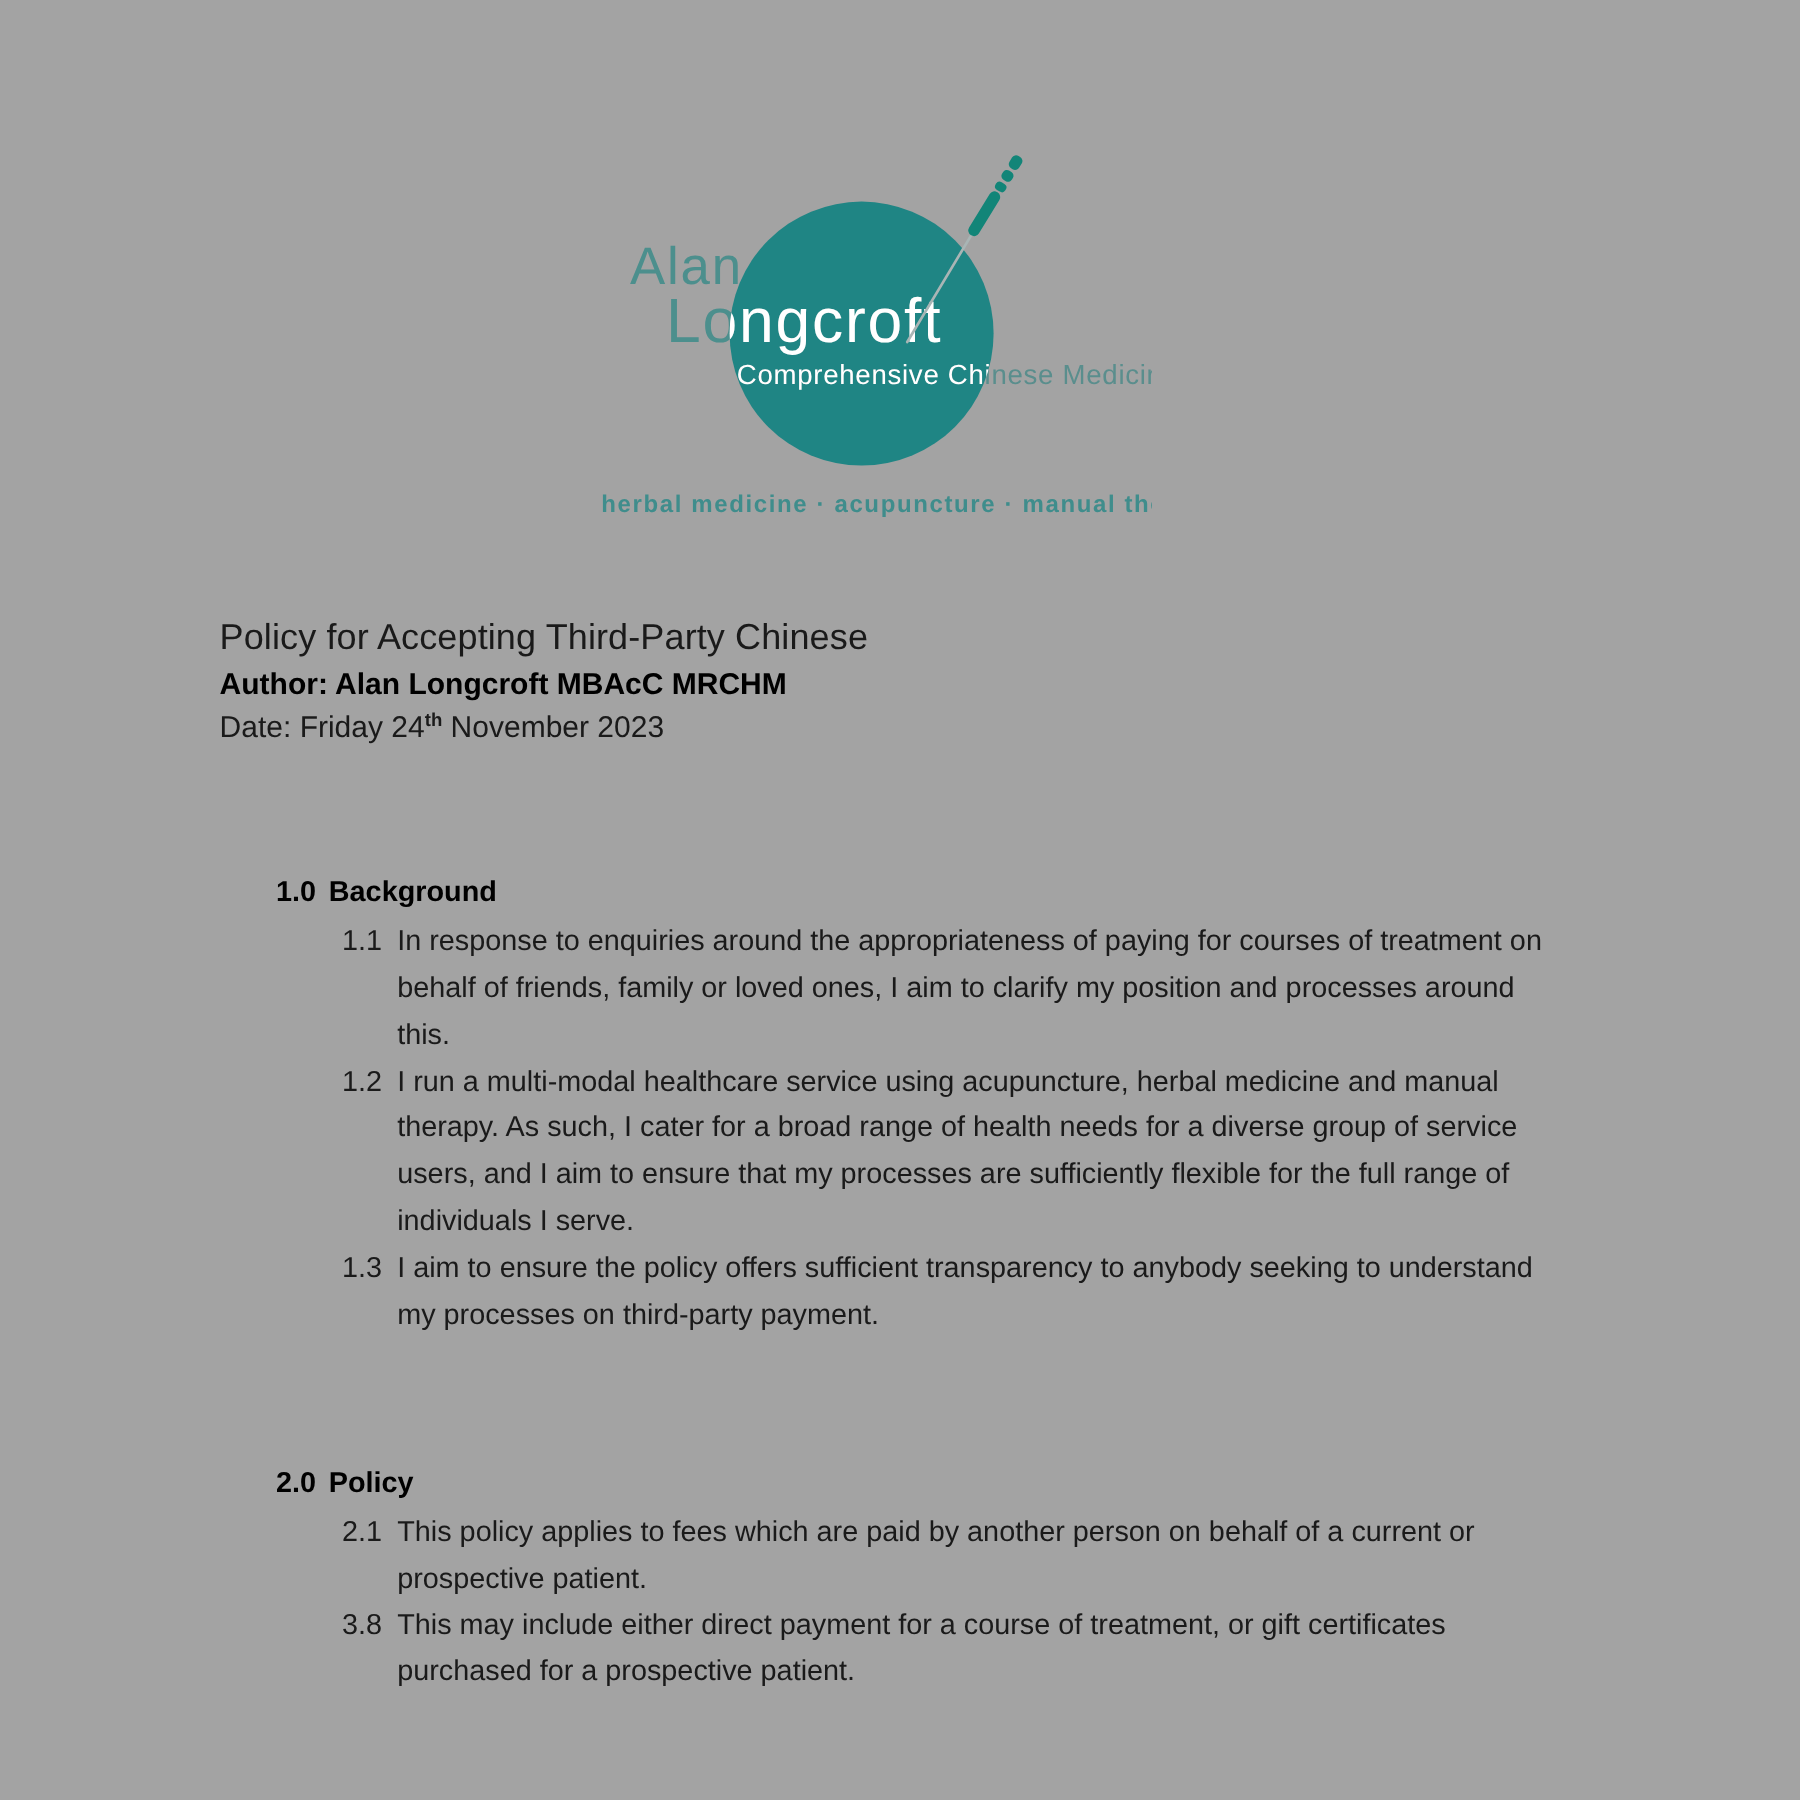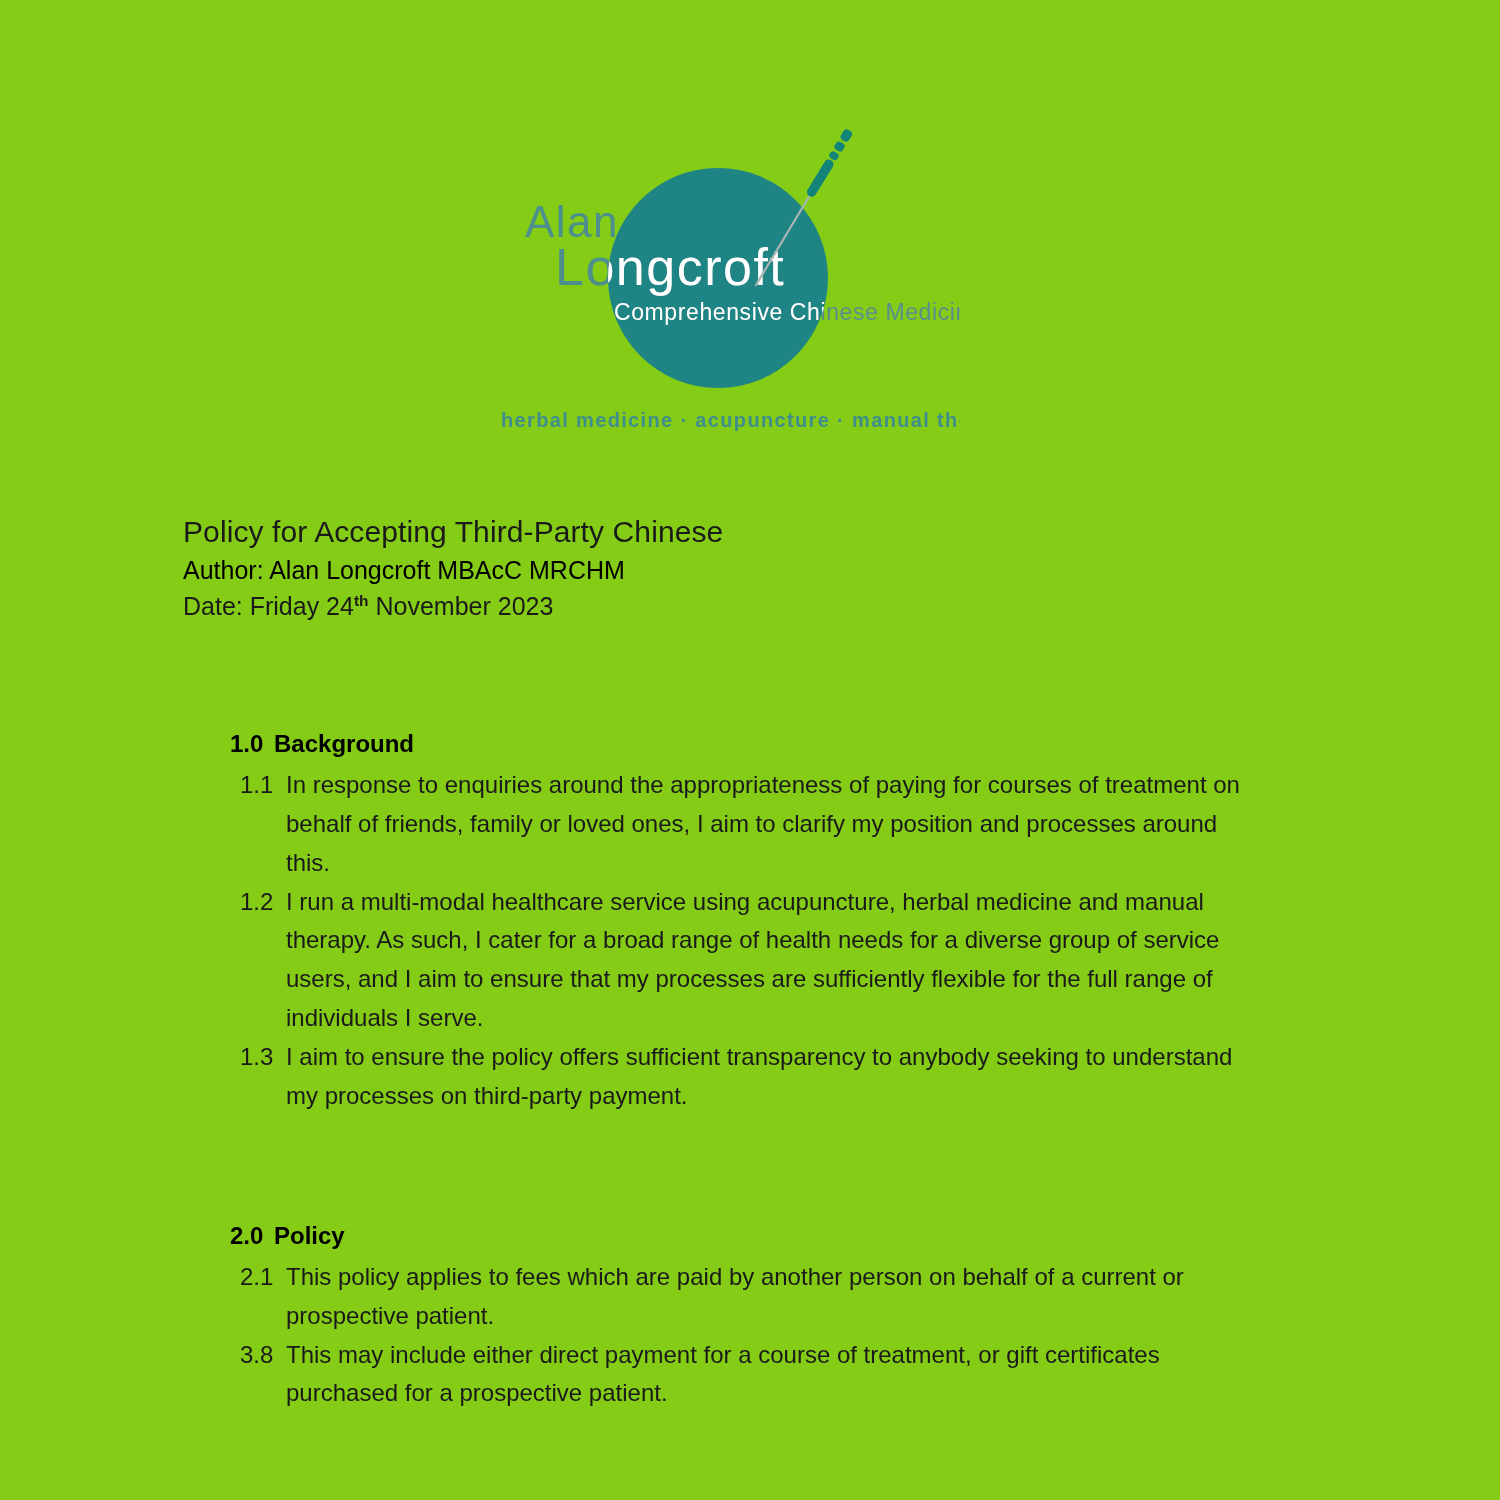--- a/index.html
+++ b/index.html
@@ -14,21 +14,21 @@
     font-family: "Liberation Sans", "DejaVu Sans", sans-serif;
     color: #000000;
     overflow: hidden;
     position: relative;
   }
 
   .page {
     position: relative;
     width: 1500px;
     height: 1500px;
-    background: #84cc16;
+    background: #a3a3a3;
   }
 
   
   .logo-block {
     position: absolute;
     left: 490px;
     top: 100px;
     width: 470px;
     height: 345px;
   }
@@ -60,21 +60,21 @@
     font-weight: 400;
     line-height: 1.33;
     color: #1a1a1a;
     letter-spacing: 0.1px;
     margin: 0;
     white-space: nowrap;
   }
 
   .doc-author {
     font-size: 25px;
-    font-weight: 400;
+    font-weight: 700;
     line-height: 1.34;
     color: #000000;
     margin: 0;
     margin-top: 2px;
     white-space: nowrap;
   }
 
   .doc-date {
     font-size: 25px;
     font-weight: 400;
@@ -124,21 +124,21 @@
     margin-top: 4px;
   }
 
   .clause {
     display: flex;
     align-items: flex-start;
     font-size: 24px;
     font-weight: 400;
     color: #1a1a1a;
     line-height: 1.62;
-    margin-left: 57px;
+    margin-left: 102px;
     margin-bottom: 0;
   }
   .clause .clause-num {
     flex: 0 0 46px;
     width: 46px;
   }
   .clause .clause-text {
     flex: 1 1 auto;
     max-width: 960px;
   }

